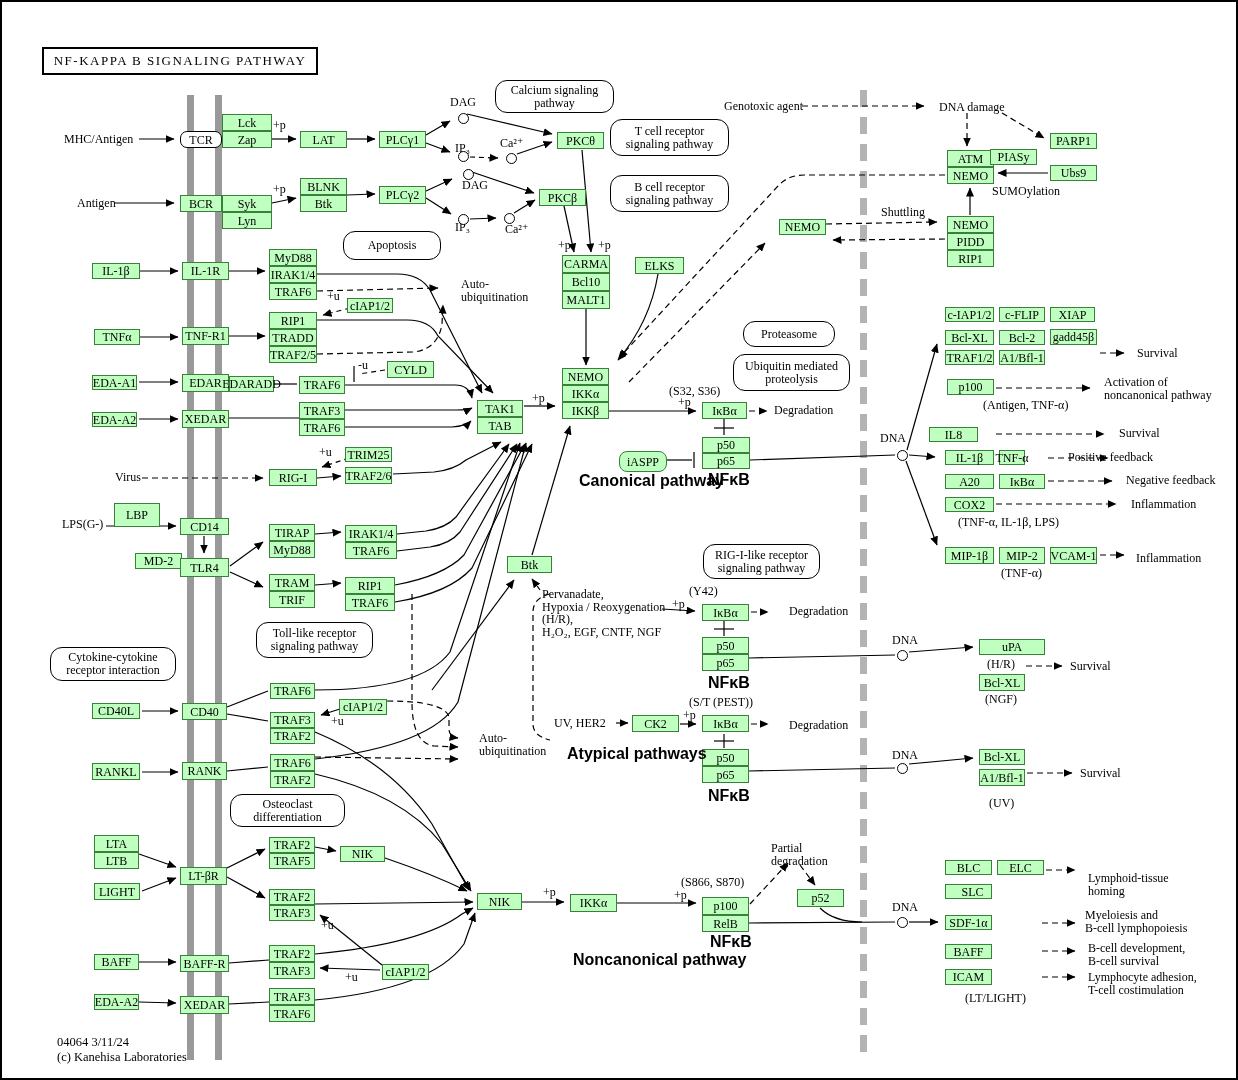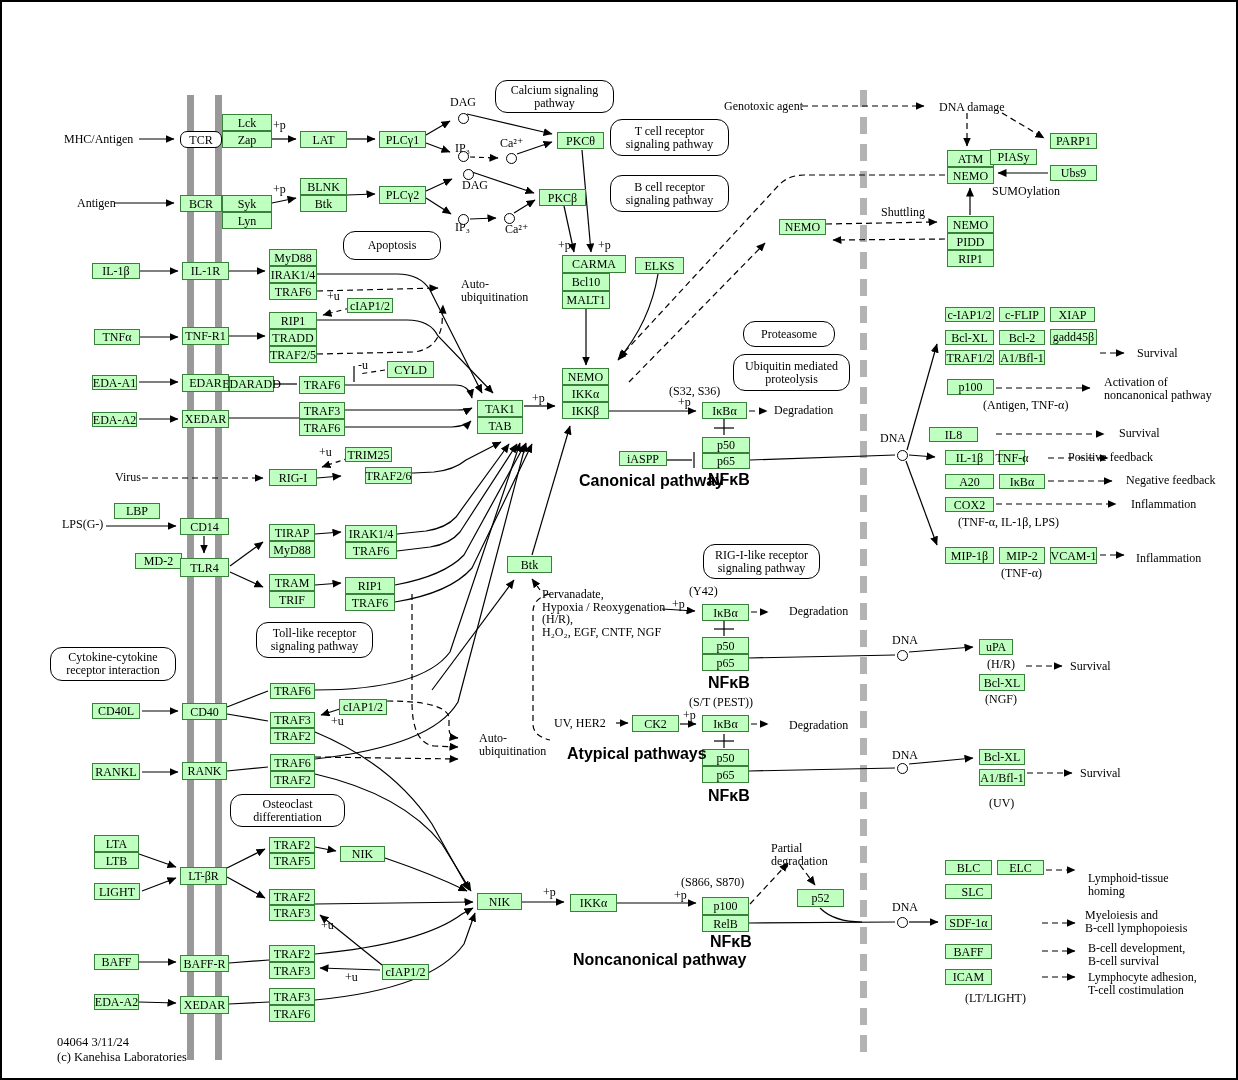--- a/index.html
+++ b/index.html
@@ -175,38 +175,41 @@
       <path d="M678,722 L694,722" marker-end="url(#m)"></path>
       <path d="M749,722 L766,722" stroke-dasharray="6 4" marker-end="url(#m)"></path>
       <path d="M722,732 L722,746"></path>
         <path d="M712,739 L732,739"></path>
       <path d="M747,769 L893,766"></path>
       <path d="M907,762 L971,756" marker-end="url(#m)"></path>
       <path d="M1025,771 L1070,771" stroke-dasharray="6 4" marker-end="url(#m)"></path>
     </g>
   </svg>
 
+  <div id="titlebox">
+      <span>NF-KAPPA B  SIGNALING  PATHWAY</span>
+    </div>
   <div class="foot" style="left:55px;top:1033px;">04064 3/11/24</div>
   <div class="foot" style="left:55px;top:1048px;">(c) Kanehisa Laboratories</div>
 
   <div id="nodes">
       <div class="gene" style="left: 220px; top: 112px; width: 50px; height: 17px;">Lck</div>
       <div class="gene" style="left: 220px; top: 129px; width: 50px; height: 17px;">Zap</div>
       <div class="gene white" style="left: 178px; top: 129px; width: 42px; height: 17px; border-radius: 7px;">TCR</div>
       <div class="gene" style="left: 298px; top: 129px; width: 47px; height: 17px;">LAT</div>
       <div class="gene" style="left: 377px; top: 129px; width: 47px; height: 17px;">PLCγ1</div>
       <div class="gene" style="left: 298px; top: 176px; width: 47px; height: 17px;">BLNK</div>
       <div class="gene" style="left: 298px; top: 193px; width: 47px; height: 17px;">Btk</div>
       <div class="gene" style="left: 178px; top: 193px; width: 42px; height: 17px;">BCR</div>
       <div class="gene" style="left: 220px; top: 193px; width: 50px; height: 17px;">Syk</div>
       <div class="gene" style="left: 220px; top: 210px; width: 50px; height: 17px;">Lyn</div>
       <div class="gene" style="left: 377px; top: 184px; width: 47px; height: 18px;">PLCγ2</div>
       <div class="gene" style="left: 555px; top: 130px; width: 47px; height: 17px;">PKCθ</div>
       <div class="gene" style="left: 537px; top: 187px; width: 47px; height: 17px;">PKCβ</div>
-      <div class="gene" style="left: 560px; top: 253px; width: 64px; height: 18px;">CARMA</div>
+      <div class="gene" style="left: 560px; top: 253px; width: 48px; height: 18px;">CARMA</div>
       <div class="gene" style="left: 560px; top: 271px; width: 48px; height: 18px;">Bcl10</div>
       <div class="gene" style="left: 560px; top: 289px; width: 48px; height: 18px;">MALT1</div>
       <div class="gene" style="left: 633px; top: 255px; width: 49px; height: 17px;">ELKS</div>
       <div class="gene" style="left: 945px; top: 148px; width: 47px; height: 17px;">ATM</div>
       <div class="gene" style="left: 945px; top: 165px; width: 47px; height: 17px;">NEMO</div>
       <div class="gene" style="left: 1048px; top: 131px; width: 47px; height: 16px;">PARP1</div>
       <div class="gene" style="left: 988px; top: 147px; width: 47px; height: 16px;">PIASy</div>
       <div class="gene" style="left: 1048px; top: 163px; width: 47px; height: 16px;">Ubs9</div>
       <div class="gene" style="left: 777px; top: 217px; width: 47px; height: 16px;">NEMO</div>
       <div class="gene" style="left: 945px; top: 214px; width: 47px; height: 17px;">NEMO</div>
@@ -227,42 +230,42 @@
       <div class="gene" style="left: 90px; top: 373px; width: 45px; height: 15px;">EDA-A1</div>
       <div class="gene" style="left: 180px; top: 372px; width: 47px; height: 18px;">EDAR</div>
       <div class="gene" style="left: 227px; top: 374px; width: 45px; height: 16px;">EDARADD</div>
       <div class="gene" style="left: 297px; top: 374px; width: 46px; height: 18px;">TRAF6</div>
       <div class="gene" style="left: 90px; top: 410px; width: 45px; height: 15px;">EDA-A2</div>
       <div class="gene" style="left: 180px; top: 408px; width: 47px; height: 18px;">XEDAR</div>
       <div class="gene" style="left: 297px; top: 400px; width: 46px; height: 17px;">TRAF3</div>
       <div class="gene" style="left: 297px; top: 417px; width: 46px; height: 17px;">TRAF6</div>
       <div class="gene" style="left: 343px; top: 445px; width: 47px; height: 15px;">TRIM25</div>
       <div class="gene" style="left: 267px; top: 467px; width: 48px; height: 17px;">RIG-I</div>
-      <div class="gene" style="left: 343px; top: 465px; width: 47px; height: 17px; margin-left: 20px;">TRAF2/6</div>
-      <div class="gene" style="left: 112px; top: 501px; width: 46px; height: 16px;">LBP</div>
+      <div class="gene" style="left: 343px; top: 465px; width: 47px; height: 17px;">TRAF2/6</div>
+      <div class="gene" style="left: 112px; top: 501px; width: 46px; height: 24px;">LBP</div>
       <div class="gene" style="left: 178px; top: 516px; width: 49px; height: 17px;">CD14</div>
       <div class="gene" style="left: 133px; top: 551px; width: 47px; height: 16px;">MD-2</div>
       <div class="gene" style="left: 178px; top: 556px; width: 49px; height: 19px;">TLR4</div>
       <div class="gene" style="left: 267px; top: 522px; width: 46px; height: 17px;">TIRAP</div>
       <div class="gene" style="left: 267px; top: 539px; width: 46px; height: 17px;">MyD88</div>
       <div class="gene" style="left: 343px; top: 523px; width: 52px; height: 17px;">IRAK1/4</div>
       <div class="gene" style="left: 343px; top: 540px; width: 52px; height: 17px;">TRAF6</div>
       <div class="gene" style="left: 267px; top: 572px; width: 46px; height: 17px;">TRAM</div>
       <div class="gene" style="left: 267px; top: 589px; width: 46px; height: 17px;">TRIF</div>
       <div class="gene" style="left: 343px; top: 575px; width: 50px; height: 17px;">RIP1</div>
       <div class="gene" style="left: 343px; top: 592px; width: 50px; height: 17px;">TRAF6</div>
       <div class="gene" style="left: 475px; top: 398px; width: 46px; height: 17px;">TAK1</div>
       <div class="gene" style="left: 475px; top: 415px; width: 46px; height: 17px;">TAB</div>
       <div class="gene" style="left: 560px; top: 366px; width: 47px; height: 17px;">NEMO</div>
       <div class="gene" style="left: 560px; top: 383px; width: 47px; height: 17px;">IKKα</div>
       <div class="gene" style="left: 560px; top: 400px; width: 47px; height: 17px;">IKKβ</div>
       <div class="gene" style="left: 700px; top: 400px; width: 45px; height: 17px;">IκBα</div>
       <div class="gene" style="left: 700px; top: 435px; width: 48px; height: 16px;">p50</div>
       <div class="gene" style="left: 700px; top: 451px; width: 48px; height: 16px;">p65</div>
-      <div class="gene" style="left: 617px; top: 449px; width: 48px; height: 15px;">iASPP</div>
+      <div class="gene" style="left: 617px; top: 449px; width: 48px; height: 21px; border-radius: 8px;">iASPP</div>
       <div class="gene" style="left: 505px; top: 554px; width: 45px; height: 17px;">Btk</div>
       <div class="gene" style="left: 700px; top: 602px; width: 47px; height: 17px;">IκBα</div>
       <div class="gene" style="left: 700px; top: 635px; width: 47px; height: 17px;">p50</div>
       <div class="gene" style="left: 700px; top: 652px; width: 47px; height: 17px;">p65</div>
       <div class="gene" style="left: 630px; top: 713px; width: 47px; height: 17px;">CK2</div>
       <div class="gene" style="left: 700px; top: 713px; width: 47px; height: 17px;">IκBα</div>
       <div class="gene" style="left: 700px; top: 747px; width: 47px; height: 17px;">p50</div>
       <div class="gene" style="left: 700px; top: 764px; width: 47px; height: 17px;">p65</div>
       <div class="gene" style="left: 90px; top: 701px; width: 48px; height: 16px;">CD40L</div>
       <div class="gene" style="left: 180px; top: 701px; width: 45px; height: 17px;">CD40</div>
@@ -290,21 +293,21 @@
       <div class="gene" style="left: 380px; top: 962px; width: 47px; height: 16px;">cIAP1/2</div>
       <div class="gene" style="left: 92px; top: 992px; width: 45px; height: 16px;">EDA-A2</div>
       <div class="gene" style="left: 178px; top: 994px; width: 49px; height: 18px;">XEDAR</div>
       <div class="gene" style="left: 267px; top: 986px; width: 46px; height: 17px;">TRAF3</div>
       <div class="gene" style="left: 267px; top: 1003px; width: 46px; height: 17px;">TRAF6</div>
       <div class="gene" style="left: 475px; top: 891px; width: 45px; height: 17px;">NIK</div>
       <div class="gene" style="left: 568px; top: 892px; width: 47px; height: 18px;">IKKα</div>
       <div class="gene" style="left: 700px; top: 895px; width: 47px; height: 18px;">p100</div>
       <div class="gene" style="left: 700px; top: 913px; width: 47px; height: 17px;">RelB</div>
       <div class="gene" style="left: 795px; top: 887px; width: 47px; height: 18px;">p52</div>
-      <div class="gene" style="left: 977px; top: 637px; width: 34px; height: 16px;">uPA</div>
+      <div class="gene" style="left: 977px; top: 637px; width: 66px; height: 16px;">uPA</div>
       <div class="gene" style="left: 977px; top: 672px; width: 46px; height: 17px;">Bcl-XL</div>
       <div class="gene" style="left: 977px; top: 747px; width: 46px; height: 16px;">Bcl-XL</div>
       <div class="gene" style="left: 977px; top: 767px; width: 46px; height: 17px;">A1/Bfl-1</div>
       <div class="gene" style="left: 943px; top: 305px; width: 49px; height: 15px;">c-IAP1/2</div>
       <div class="gene" style="left: 997px; top: 305px; width: 46px; height: 15px;">c-FLIP</div>
       <div class="gene" style="left: 1048px; top: 305px; width: 45px; height: 15px;">XIAP</div>
       <div class="gene" style="left: 943px; top: 328px; width: 49px; height: 15px;">Bcl-XL</div>
       <div class="gene" style="left: 997px; top: 328px; width: 46px; height: 15px;">Bcl-2</div>
       <div class="gene" style="left: 1048px; top: 327px; width: 47px; height: 16px;">gadd45β</div>
       <div class="gene" style="left: 943px; top: 348px; width: 49px; height: 15px;">TRAF1/2</div>

